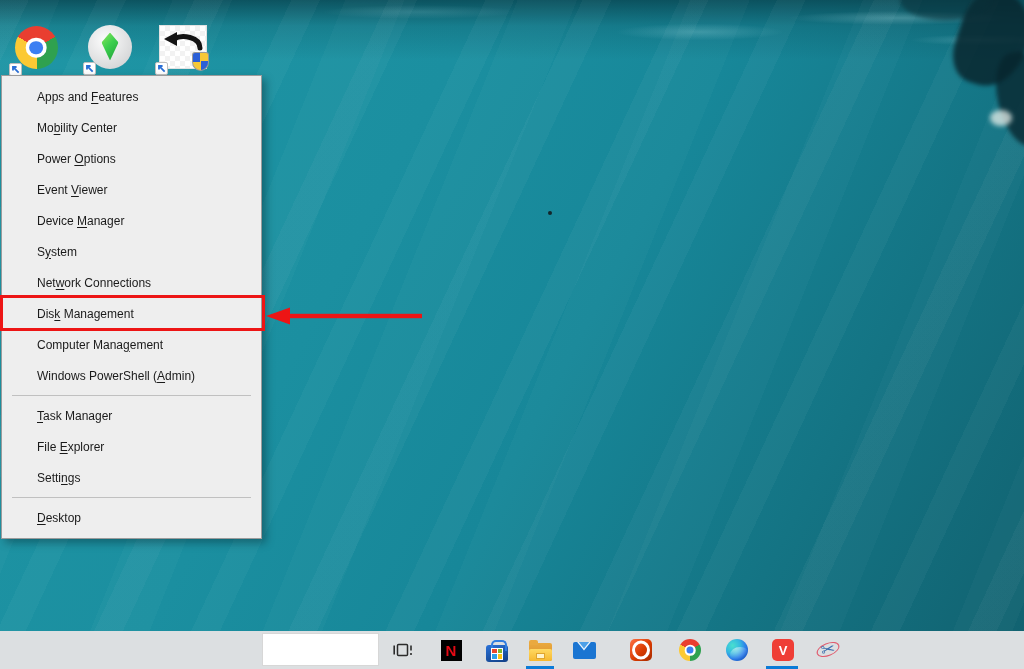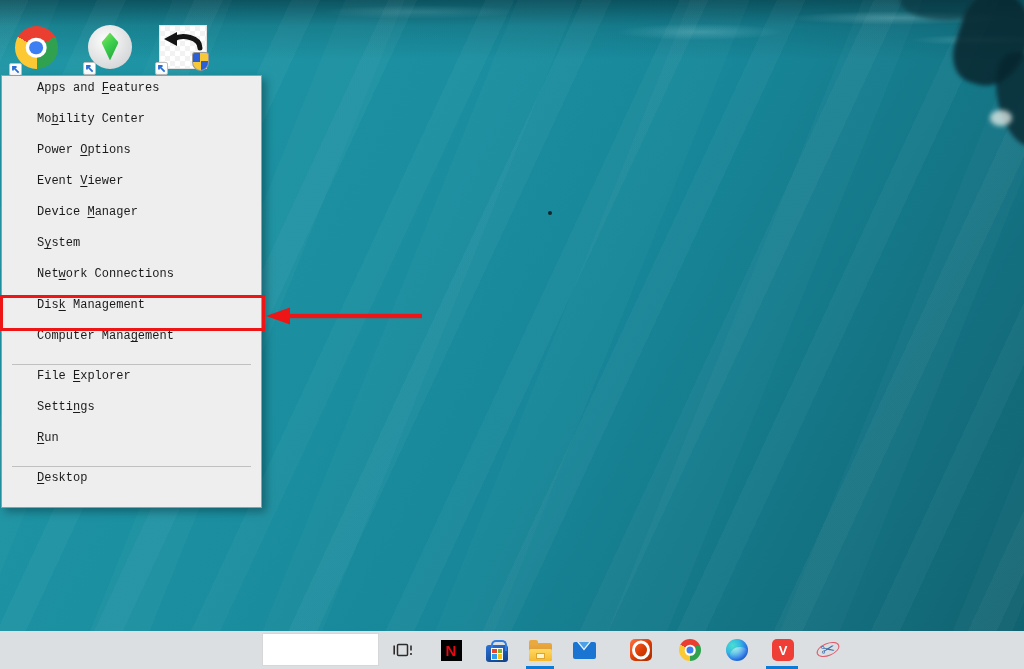--- a/index.html
+++ b/index.html
@@ -51,21 +51,21 @@
   .stellar-tile { width:48px; height:44px; margin:0 auto; background:
       conic-gradient(#f2f2f2 0 25%, #fff 0 50%, #f2f2f2 0 75%, #fff 0 100%);
     background-size:10px 10px; border:1px solid #e2e2e2; position:relative; }
   .uac-shield { position:absolute; right:-3px; bottom:-3px; width:17px; height:19px;
     background:conic-gradient(#f7c837 0 25%, #2b5fd7 0 50%, #f7c837 0 75%, #2b5fd7 0 100%);
     border:1px solid #9a9a9a; border-radius:3px 3px 48% 48%; }
 
   
   .winx-menu { position:absolute; left:1px; top:75px; width:261px; background:#eeeeee;
     border:1px solid #9b9b9b; padding:5px 0; z-index:5; box-shadow:4px 4px 8px rgba(0,20,25,.35); }
-  .menu-item { position:relative; height:31px; display:flex; align-items:flex-start; padding:0 12px 0 35px; font-size:12px; color:#1a1a1a; cursor:default;font-family:Liberation Mono, monospace; }
+  .menu-item { position:relative; height:31px; display:flex; align-items:center; padding:0 12px 0 35px; font-size:12px; color:#1a1a1a; cursor:default; }
   .menu-item u { text-decoration:underline; text-underline-offset:2px; }
   .menu-sep { height:1px; background:#c0c0c0; margin:4px 10px; }
   .chev { position:absolute; right:13px; top:50%; transform:translateY(-50%); }
 
   .red-highlight-box { position:absolute; left:-2px; top:219px; width:265px; height:36px;
     border:3px solid #ed1515; z-index:7; pointer-events:none; }
   .red-arrow { position:absolute; left:265px; top:306px; z-index:7; }
 
   
   .taskbar { position:absolute; left:0; bottom:0; width:1024px; height:38px; background:#dcdfe1; z-index:3; }
@@ -264,29 +264,32 @@
         </div>
         <div class="menu-item">
           <span>Net<u>w</u>ork Connections</span>
         </div>
         <div class="menu-item">
           <span>Dis<u>k</u> Management</span>
         </div>
         <div class="menu-item">
           <span>Computer Mana<u>g</u>ement</span>
         </div>
+        <div class="menu-item">
+          <span>Windows PowerShell (<u>A</u>dmin)</span>
+        </div>
         <div class="menu-sep"></div>
         <div class="menu-item">
+          <span><u>T</u>ask Manager</span>
+        </div>
+        <div class="menu-item">
           <span>File <u>E</u>xplorer</span>
         </div>
         <div class="menu-item">
           <span>Setti<u>n</u>gs</span>
-        </div>
-        <div class="menu-item">
-          <span><u>R</u>un</span>
         </div>
         <div class="menu-sep"></div>
         <div class="menu-item">
           <span><u>D</u>esktop</span>
         </div>
       </div>
     <div class="red-highlight-box"></div>
   </div>
 
   <svg class="red-arrow" width="160" height="20" viewBox="0 0 160 20">

